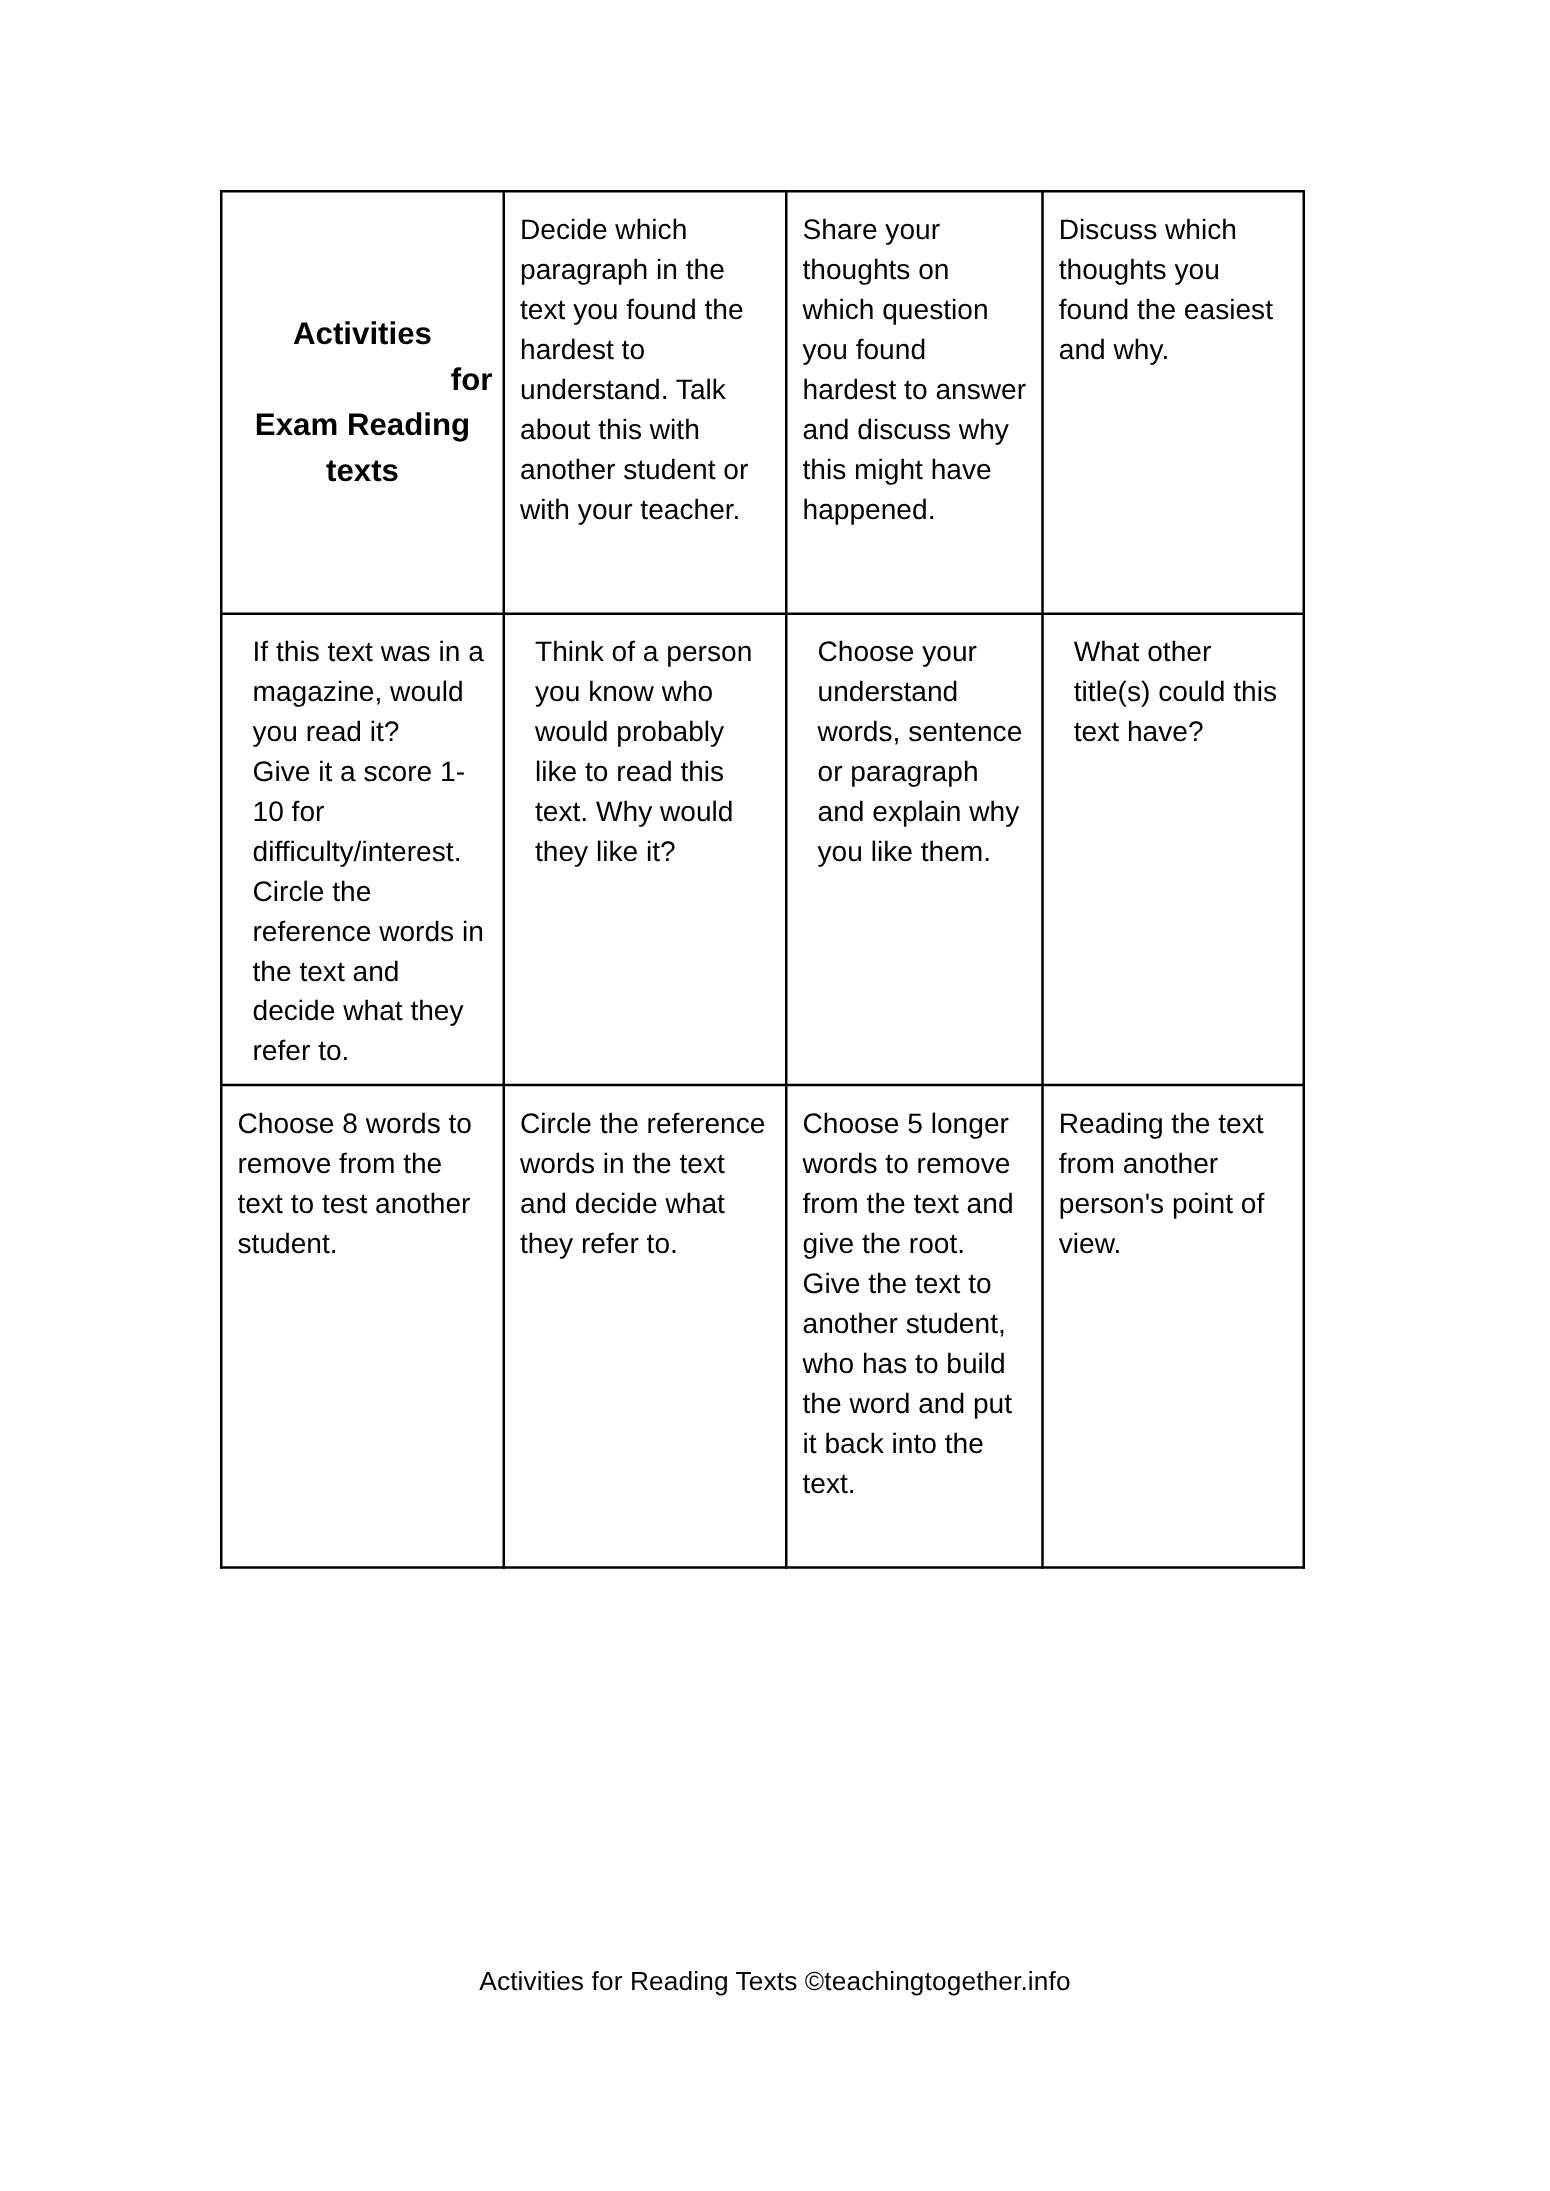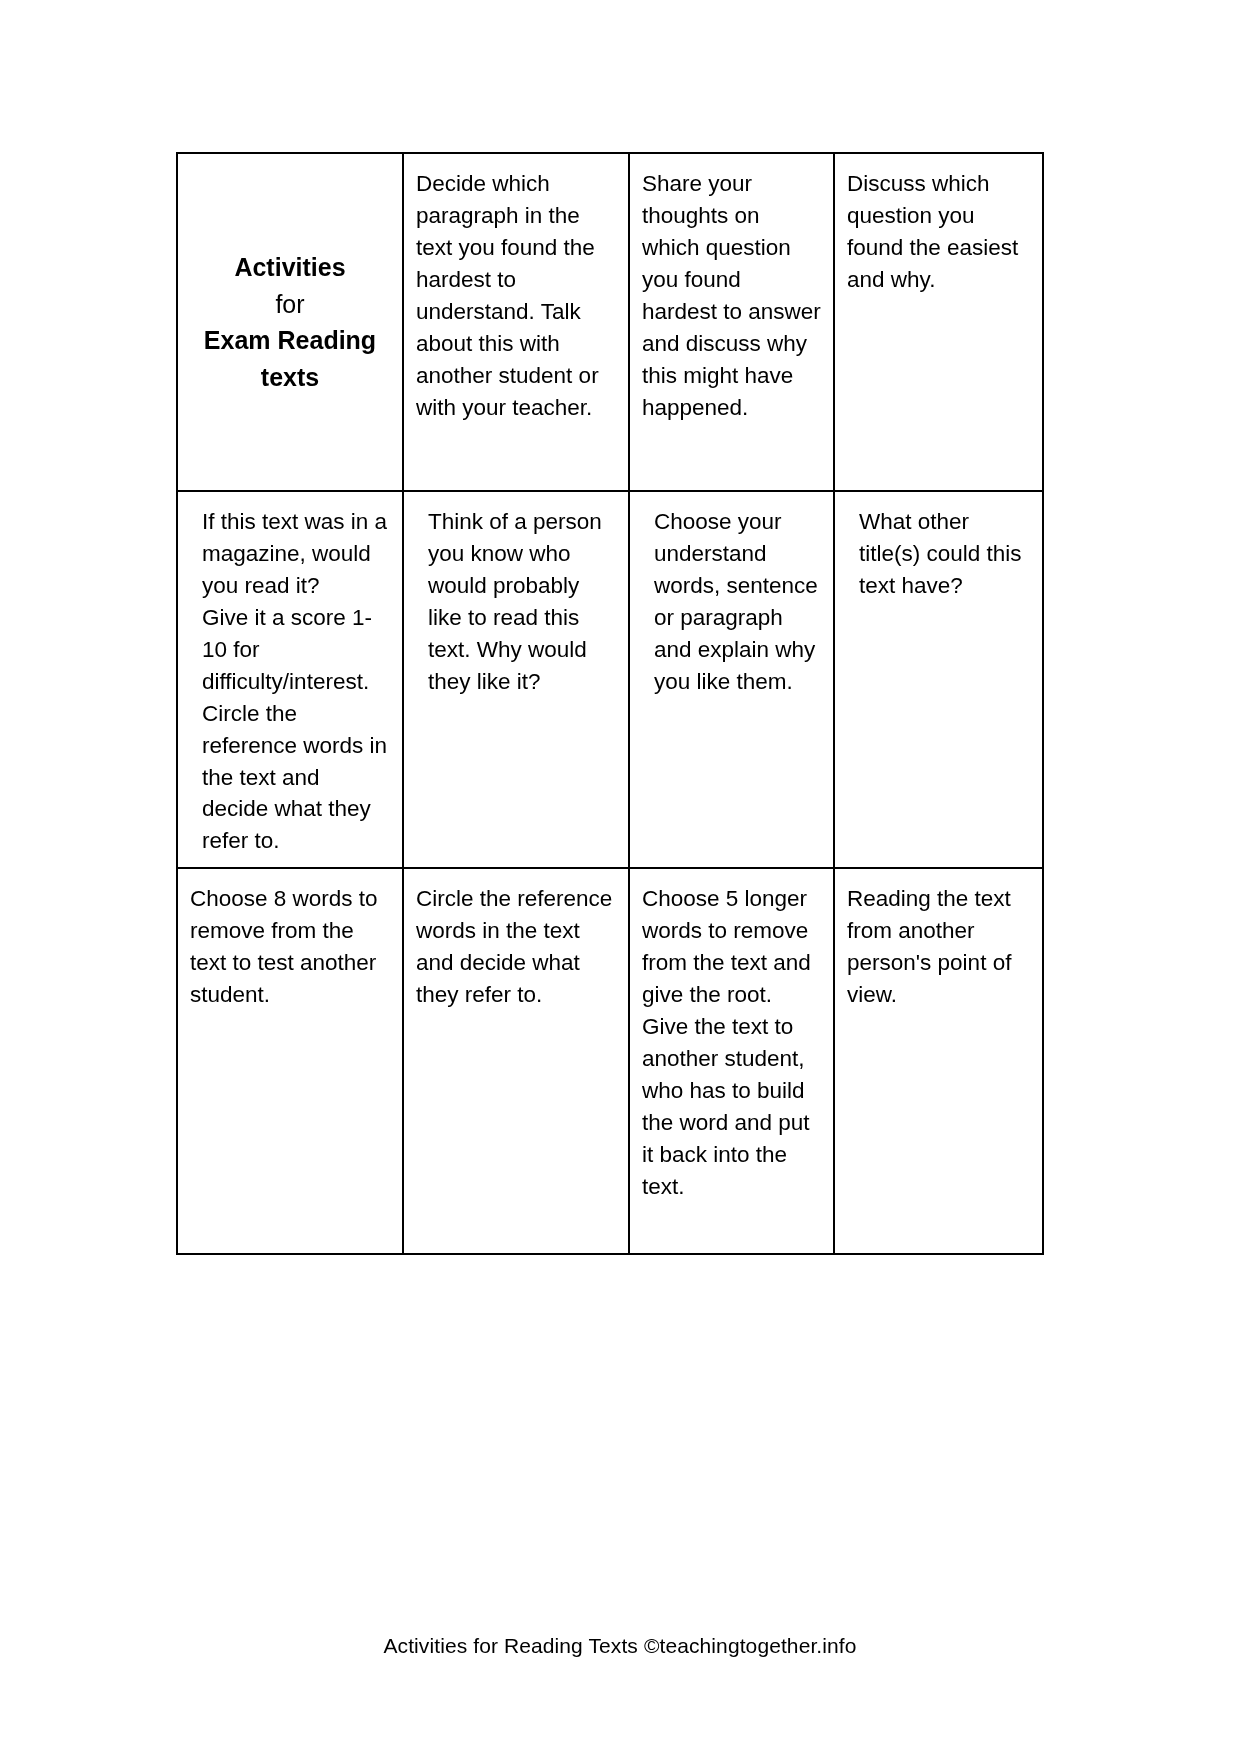--- a/index.html
+++ b/index.html
@@ -54,21 +54,21 @@
     vertical-align: middle !important;
     padding: 10px 8px !important;
     border-radius: 30px;
   }
   .title-line {
     font-size: 25px;
     line-height: 1.46;
     white-space: pre-line;
   }
   .title-strong { font-weight: bold; }
-  .title-plain  { font-weight: normal; }
+  .title-plain  { font-weight: bold; text-align: right; }
 
   .cell-text {
     white-space: pre-line;
     display: block;
   }
 
   
   .split-cell {
     padding: 0 !important;
     vertical-align: top;
@@ -90,21 +90,21 @@
     height: 182px;
   }
 
   .row-tall td { height: 312px; }
   .row-mid td  { height: 340px; padding-left: 24px; }
   .row-low td  { height: 360px; }
 
   .footer {
     position: absolute;
     left: 0;
-    top: 1634px;
+    top: 1574px;
     width: 1240px;
     text-align: center;
     font-size: 21px;
     font-family: "Liberation Sans", sans-serif;
     color: #000000;
     letter-spacing: 0.1px;
   }
 </style>
 </head>
 <body>
@@ -127,21 +127,21 @@
           <div class="title-line title-strong">Exam Reading</div>
           <div class="title-line title-strong">texts</div>
         </td>
         <td>
           <span class="cell-text">Decide which paragraph in the text you found the hardest to understand. Talk about this with another student or with your teacher.</span>
         </td>
         <td>
           <span class="cell-text">Share your thoughts on which question you found hardest to answer and discuss why this might have happened.</span>
         </td>
         <td>
-          <span class="cell-text">Discuss which question you found the easiest and why.</span>
+          <span class="cell-text">Discuss which thoughts you found the easiest and why.</span>
         </td>
       </tr>
 
       <tr class="row-mid">
         <td>
           <span class="cell-text">If this text was in a magazine, would you read it?
 Give it a score 1-10 for difficulty/interest.
 Circle the reference words in the text and decide what they refer to.</span>
         </td>
         <td>

